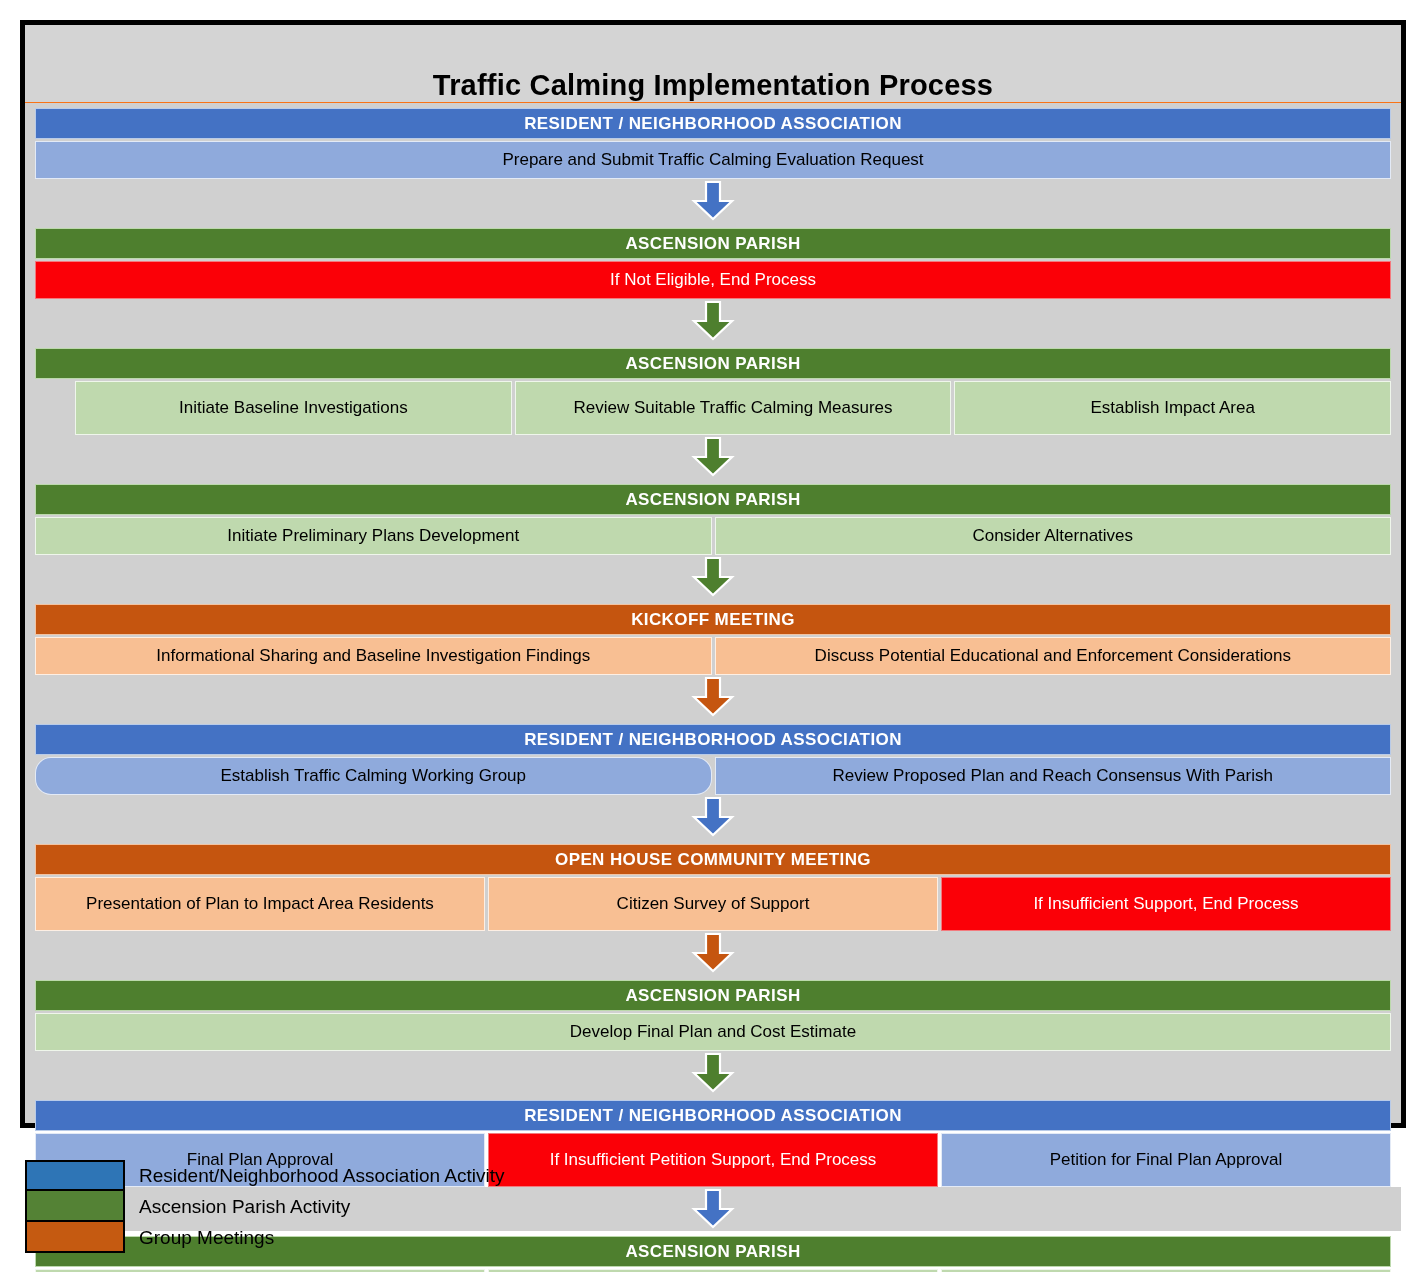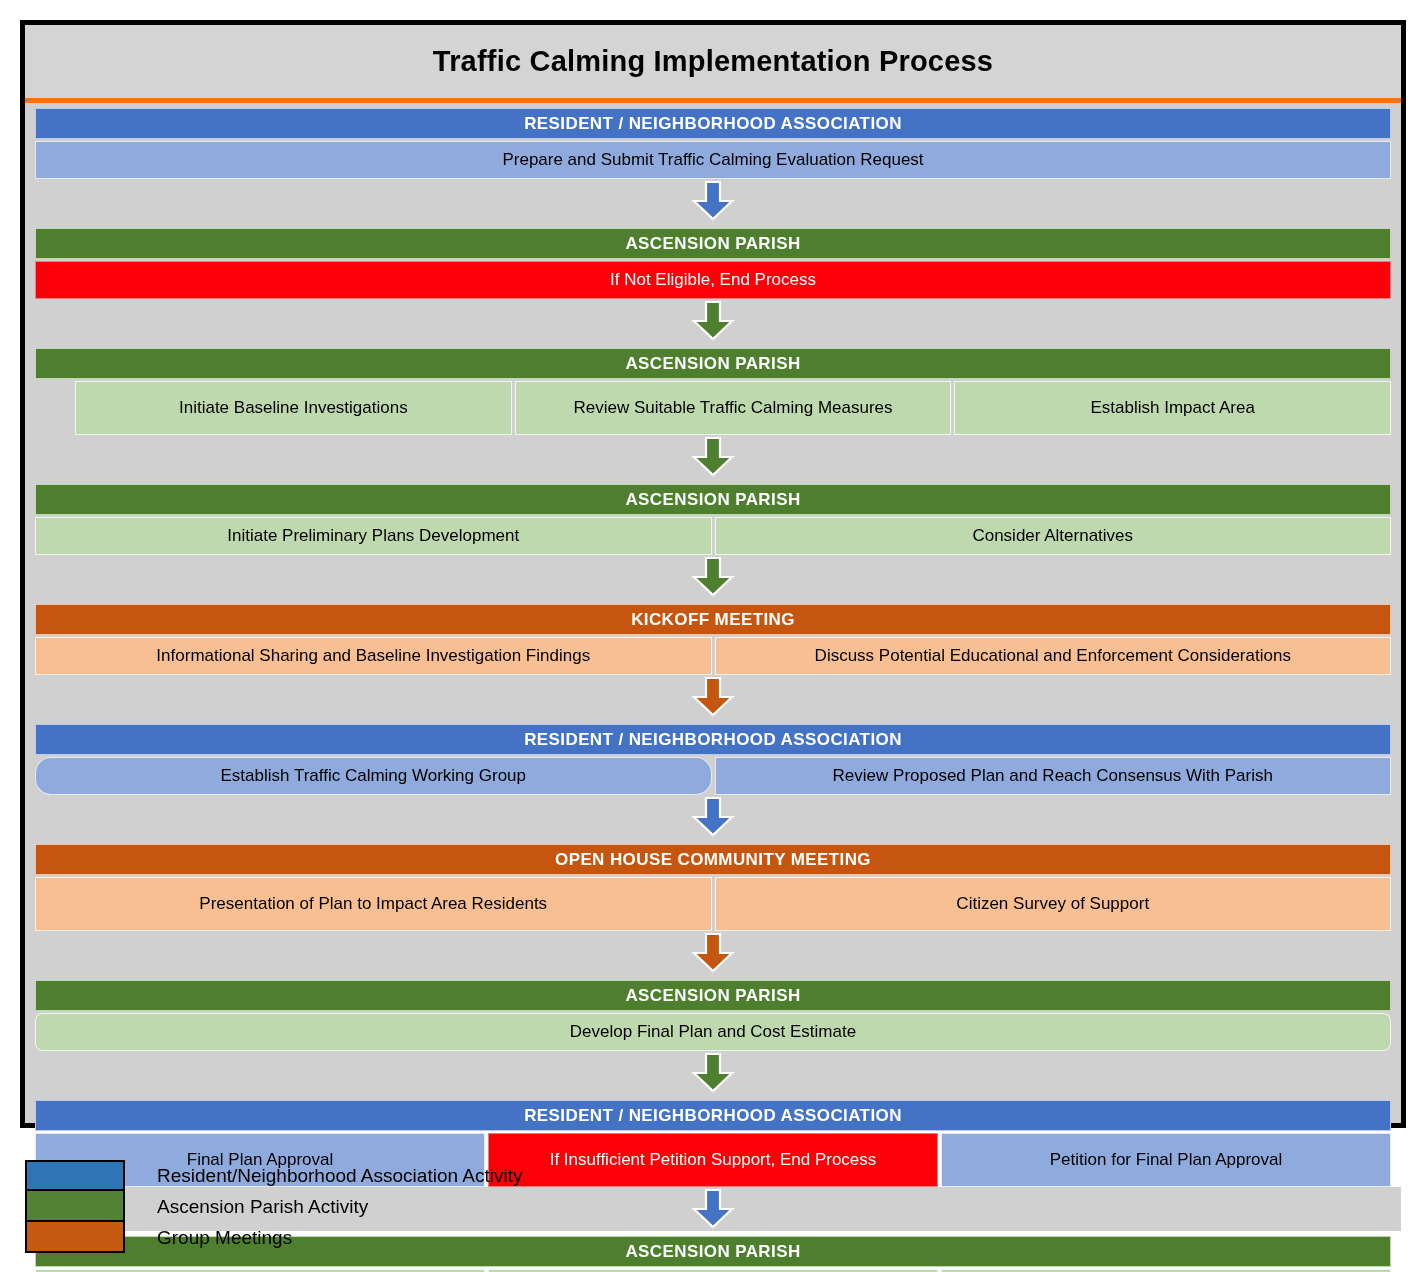--- a/index.html
+++ b/index.html
@@ -17,22 +17,22 @@
     left:20px; top:20px;
     width:1386px; height:1108px;
     border:5px solid #000000;
     box-sizing:border-box;
     background:#d0d0d0;
   }
 
   .title-bar{
     height:78px;
     background:#d4d4d4;
-    border-bottom:5px solid #f97316;
-    display:flex;align-items:center;justify-content:center;
+    border-bottom:1px solid #f97316;
+    display:flex;align-items:flex-end;justify-content:center;
     box-sizing:border-box;
   }
   .title-bar .title-text{
     font-size:29px;
     font-weight:bold;
     color:#000000;
     letter-spacing:0.2px;
   }
 
   .flow-body{
@@ -112,21 +112,21 @@
     height:31px;
   }
   .swatch{
     width:100px;height:31px;
     border:2px solid #000000;
     box-sizing:border-box;
     flex:0 0 auto;
   }
   .legend-row + .legend-row .swatch{border-top:none;}
   .legend-label{
-    margin-left:32px;
+    margin-left:14px;
     font-size:19px;
     color:#000000;
     white-space:nowrap;
   }
 </style>
 </head>
 <body>
 
 <div class="diagram-frame">
 
@@ -204,31 +204,32 @@
       <div class="arrow-slot">
         <svg class="blockarrow" viewBox="0 0 44 40">
           <polygon points="15,1 29,1 29,20 41,20 22,38 3,20 15,20" fill="#4472C4" stroke="#ffffff" stroke-width="2.2" stroke-linejoin="miter"></polygon>
         </svg>
       </div>
       <div class="step theme-orange" id="step-7">
         <div class="step-header">OPEN HOUSE COMMUNITY MEETING</div>
         <div class="step-cols">
           <div class="cell tall" style="flex: 1 1 0%;">Presentation of Plan to Impact Area Residents</div>
           <div class="cell tall" style="flex: 1 1 0%;">Citizen Survey of Support</div>
+          <div class="cell stop tall" style="flex: 1 1 0%;">If Insufficient Support, End Process</div>
         </div>
       </div>
       <div class="arrow-slot">
         <svg class="blockarrow" viewBox="0 0 44 40">
           <polygon points="15,1 29,1 29,20 41,20 22,38 3,20 15,20" fill="#C5550F" stroke="#ffffff" stroke-width="2.2" stroke-linejoin="miter"></polygon>
         </svg>
       </div>
       <div class="step theme-green" id="step-8">
         <div class="step-header">ASCENSION PARISH</div>
         <div class="step-cols">
-          <div class="cell" style="flex: 1 1 0%; border-radius: 8px;">Develop Final Plan and Cost Estimate</div>
+          <div class="cell" style="flex: 1 1 0%;">Develop Final Plan and Cost Estimate</div>
         </div>
       </div>
       <div class="arrow-slot">
         <svg class="blockarrow" viewBox="0 0 44 40">
           <polygon points="15,1 29,1 29,20 41,20 22,38 3,20 15,20" fill="#4E7F2E" stroke="#ffffff" stroke-width="2.2" stroke-linejoin="miter"></polygon>
         </svg>
       </div>
       <div class="step theme-blue" id="step-9">
         <div class="step-header">RESIDENT / NEIGHBORHOOD ASSOCIATION</div>
         <div class="step-cols">

